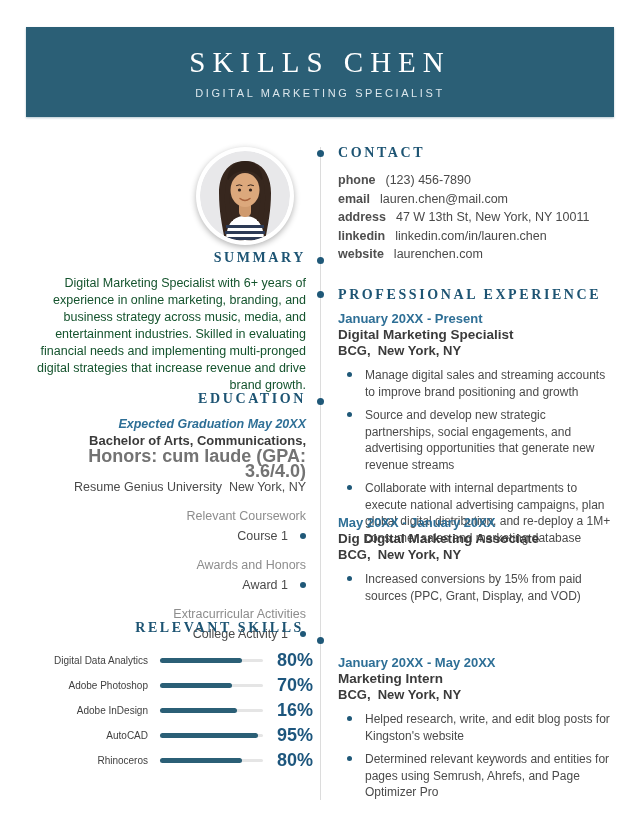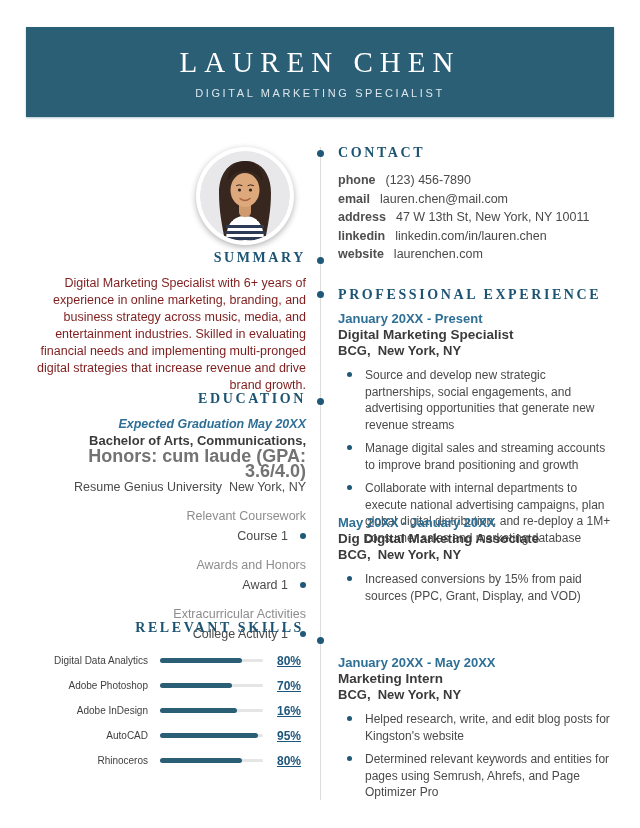--- a/index.html
+++ b/index.html
@@ -36,40 +36,40 @@
   .tdot { position:absolute; left:317px; width:7px; height:7px; border-radius:50%; background:#1f5878; }
   
   h2.sec {
     font-family:"Liberation Serif","DejaVu Serif",serif;
     font-size:14px; font-weight:700; letter-spacing:2.6px;
     color:#1d5473; line-height:16px; white-space:nowrap;
   }
   .right-align { text-align:right; }
   
   .summary-block { position:absolute; left:26px; top:250px; width:280px; }
-  .summary-block p { margin-top:9px; font-size:12.5px; line-height:17px; text-align:right; color:#7f1d1d; }
+  .summary-block p { margin-top:9px; font-size:12.5px; line-height:17px; text-align:right; color:#14532d; }
   .education-block { position:absolute; left:26px; top:391px; width:280px; text-align:right; }
   .edu-grad   { margin-top:10px; font-size:12.5px; line-height:15.5px; font-weight:700; color:#2e6f96;font-style:italic; }
   .edu-degree { font-size:13px;   line-height:16px;  font-weight:700; color:#3b3b3b; }
   .edu-honors { font-size:18px; line-height:15.5px; font-weight:700; color:#737373; }
   .edu-school { font-size:12.5px; line-height:15.5px; color:#4a4a4a; white-space:pre-wrap; }
   .edu-group-label { margin-top:11px; font-size:12.5px; line-height:15.5px; color:#8d8d8d; padding-top:3px;}
   .edu-item {
     margin-top:4px; display:flex; justify-content:flex-end; align-items:center;
     font-size:12.5px; line-height:15.5px; color:#4a4a4a;
   }
   .edu-item .idot { width:6px; height:6px; border-radius:50%; background:#1f5878; margin-left:12px; flex:0 0 auto; }
   .skills-block { position:absolute; left:26px; top:620px; width:290px; }
   .skill-row { display:flex; align-items:center; height:25px; }
   .skills-block .rows { margin-top:12px; }
   .skill-name { width:122px; text-align:right; font-size:10px; color:#3f3f3f; flex:0 0 auto; }
   .bar-wrap { position:relative; width:103px; height:5px; margin-left:12px; flex:0 0 auto; }
   .bar-track { position:absolute; left:0; top:1px; width:100%; height:3px; border-radius:2px; background:#e5e5e5; }
   .bar-fill  { position:absolute; left:0; top:0; height:5px; border-radius:3px; background:#2b5f76; }
-  .skill-pct { margin-left:14px; font-size:12px; font-weight:700; color:#1d567d;text-decoration:underline; }
+  .skill-pct { margin-left:14px; font-size:18px; font-weight:700; color:#1d567d; }
   
   .contact-block { position:absolute; left:338px; top:145px; width:278px; }
   .contact-rows { margin-top:10px; }
   .crow { font-size:12.5px; line-height:18.5px; }
   .clabel { font-weight:700; color:#4f4f4f; margin-right:10px; }
   .cvalue { color:#4a4a4a; }
   .exp-heading { position:absolute; left:338px; top:287px; }
   .job { position:absolute; left:338px; width:278px; }
   .job-dates   { font-size:13px; line-height:16px; font-weight:700; color:#2e6f96; }
   .job-title   { font-size:13.5px; line-height:16px; font-weight:700; color:#3b3b3b; }
@@ -83,21 +83,21 @@
     content:""; position:absolute; left:9px; top:5px;
     width:5px; height:5px; border-radius:50%; background:#1f5878;
   }
 </style>
 </head>
 <body>
 
 <div class="canvas">
 
   <header class="band">
-    <h1>LAUREN CHEN</h1>
+    <h1>SKILLS CHEN</h1>
     <div class="subtitle">DIGITAL MARKETING SPECIALIST</div>
   </header>
 
   <div class="photo">
     <svg viewBox="0 0 90 90">
       <defs>
           <clipPath id="pc">
             <circle cx="45" cy="45" r="45"></circle>
           </clipPath>
         </defs>
@@ -149,22 +149,22 @@
 
   <div class="exp-heading">
     <h2 class="sec">PROFESSIONAL EXPERIENCE</h2>
   </div>
 
   <div class="job" style="top:311px">
     <div class="job-dates">January 20XX - Present</div>
     <div class="job-title">Digital Marketing Specialist</div>
     <div class="job-company">BCG,  New York, NY</div>
     <ul>
+      <li>Manage digital sales and streaming accounts to improve brand positioning and growth</li>
       <li>Source and develop new strategic partnerships, social engagements, and advertising opportunities that generate new revenue streams</li>
-      <li>Manage digital sales and streaming accounts to improve brand positioning and growth</li>
       <li>Collaborate with internal departments to execute national advertising campaigns, plan global digital distribution, and re-deploy a 1M+ consumer sales and marketing database</li>
     </ul>
   </div>
 
   <div class="job" style="top:515px">
     <div class="job-dates">May 20XX - January 20XX</div>
     <div class="job-title">Dig Digital Marketing Associate</div>
     <div class="job-company">BCG,  New York, NY</div>
     <ul>
       <li>Increased conversions by 15% from paid sources (PPC, Grant, Display, and VOD)</li>

